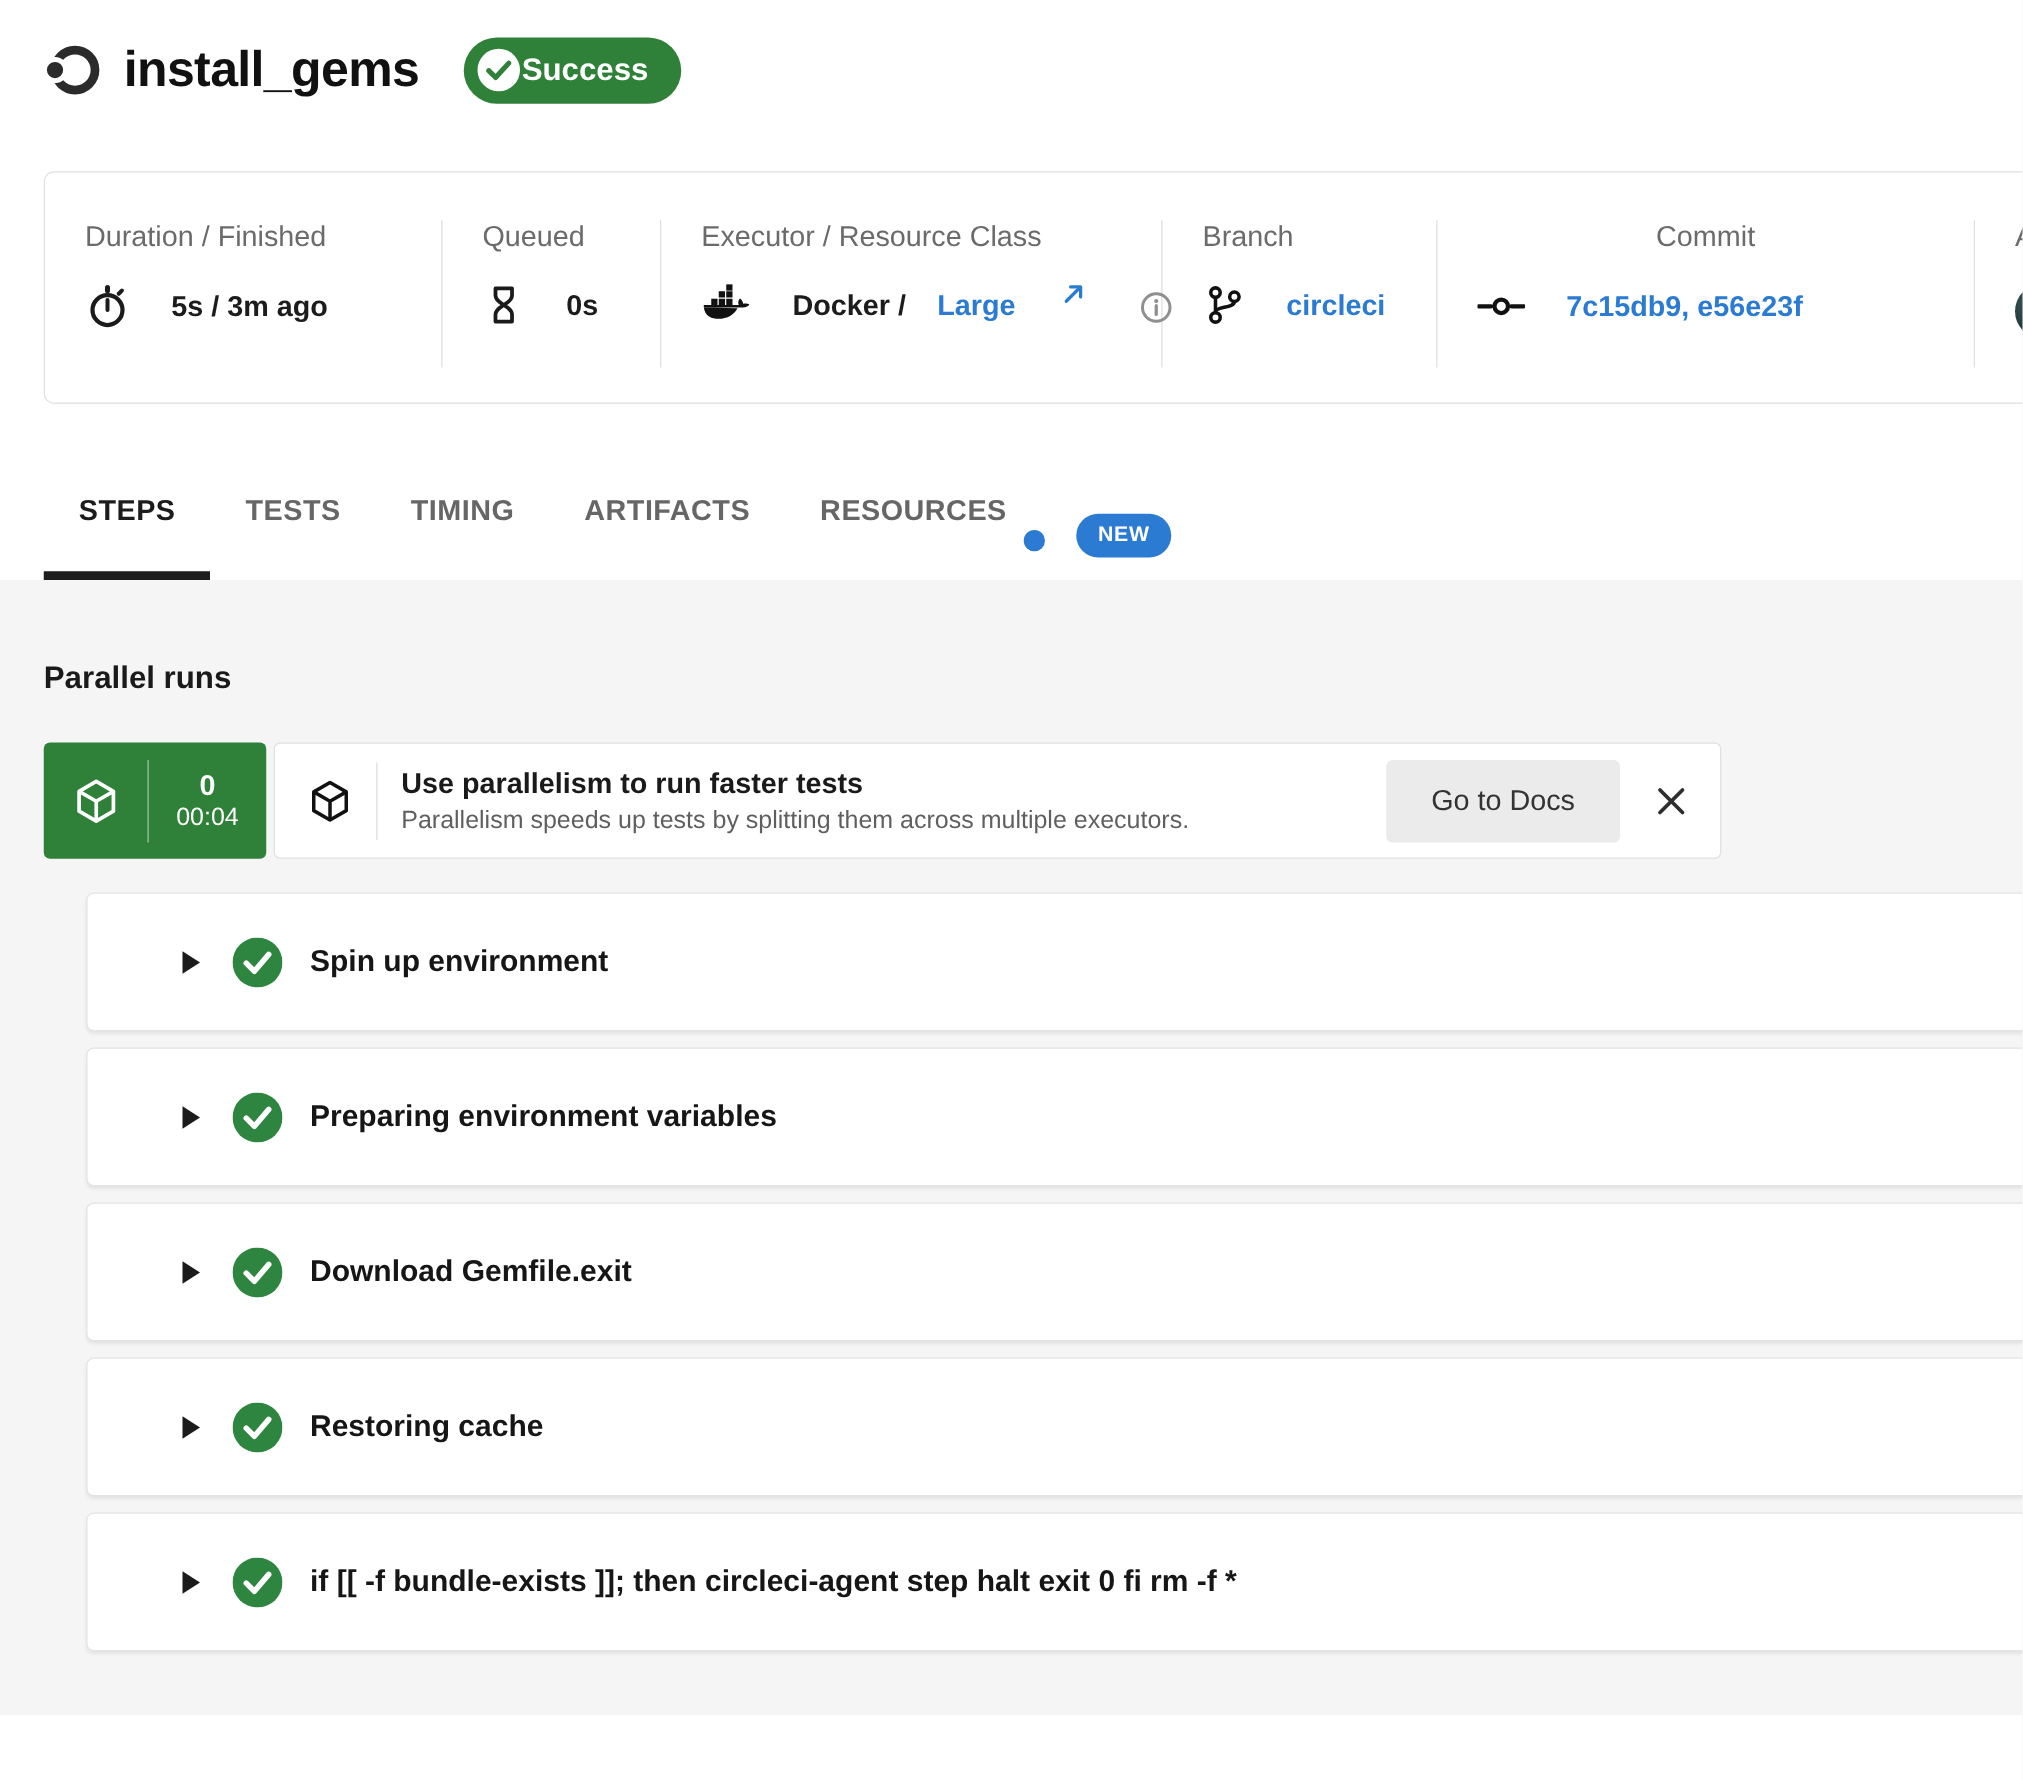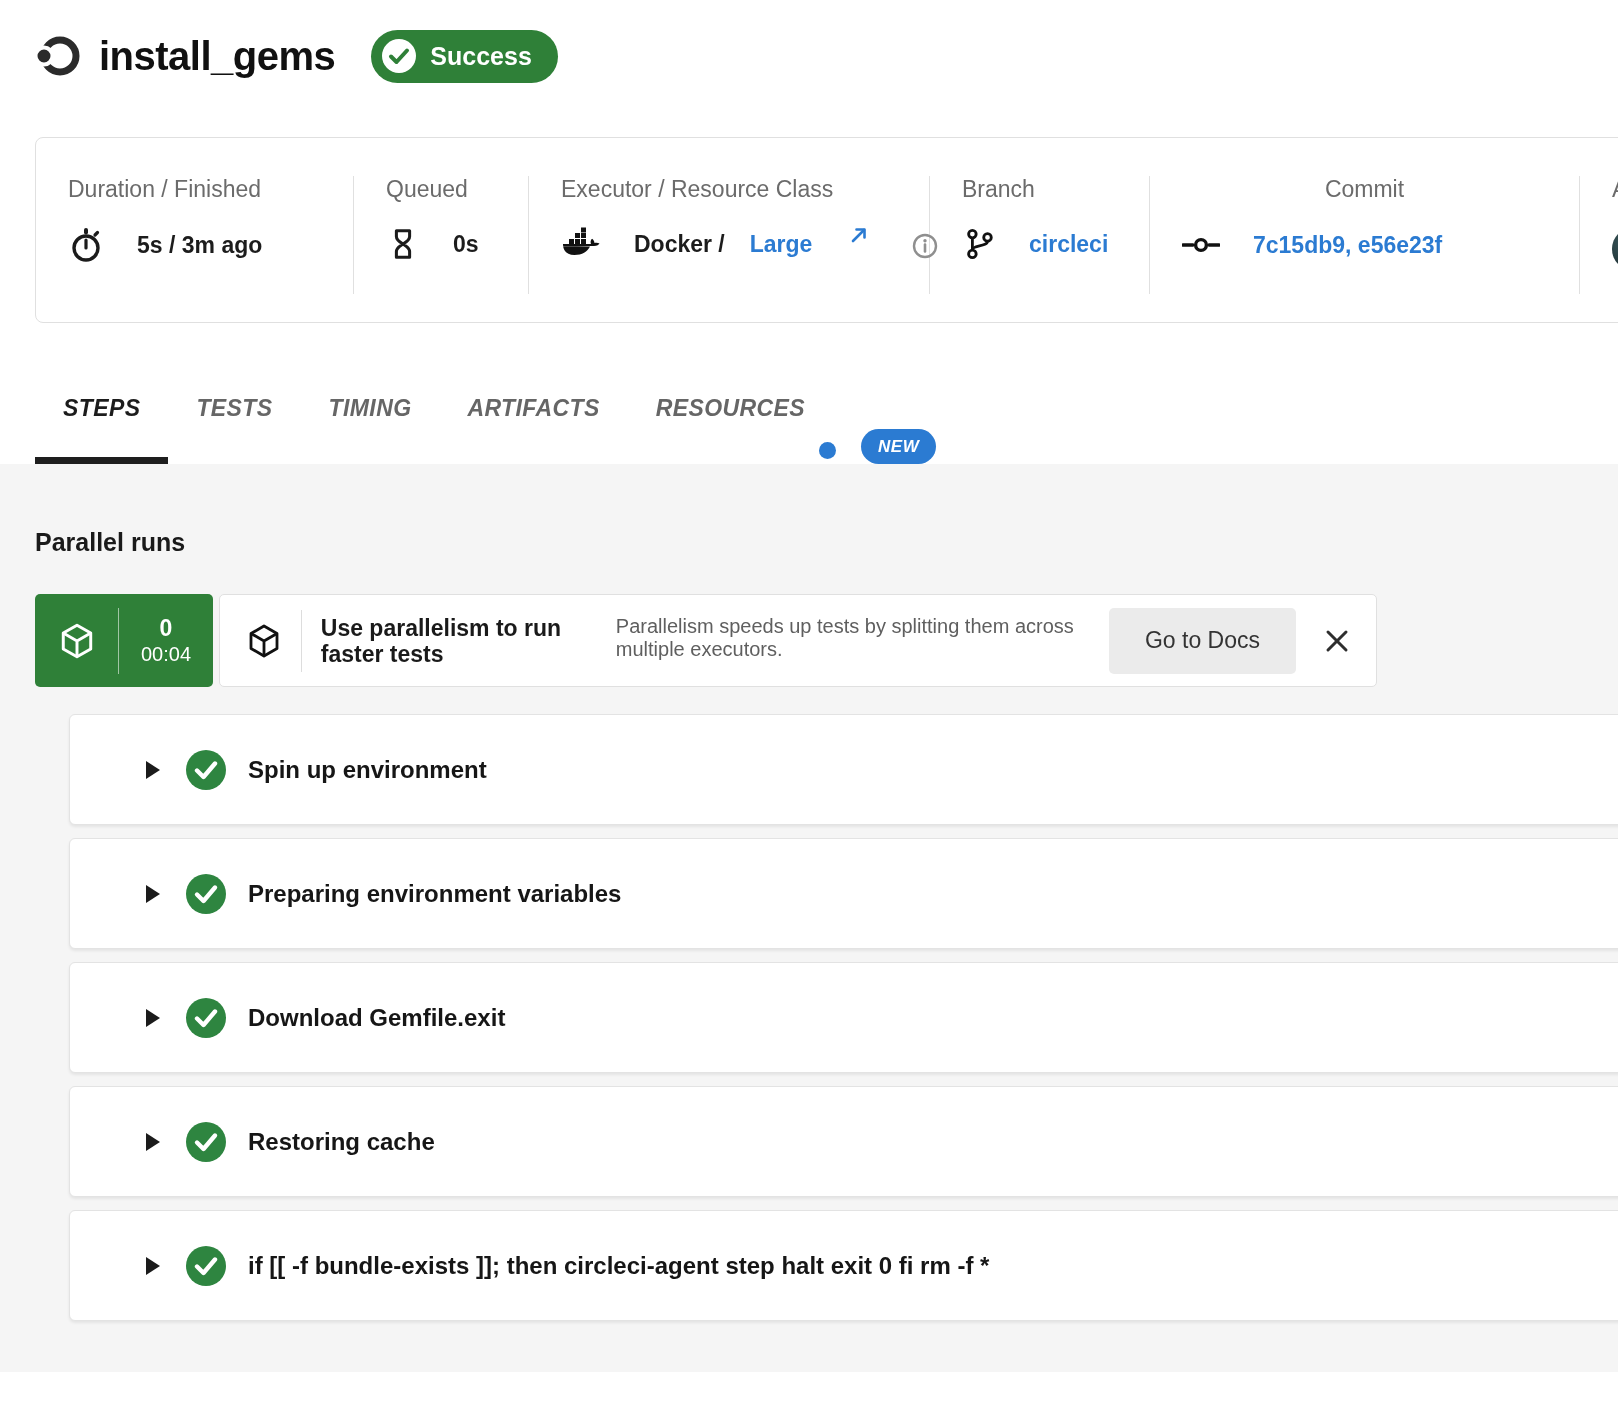--- a/index.html
+++ b/index.html
@@ -9,21 +9,21 @@
     background:#ffffff; color:#1c1c1c;
     overflow:hidden; position:relative;
   }
   
   .header { display:flex; align-items:center; padding:30px 0 0 35px; height:82px; }
   .logo { width:48px; height:48px; flex:0 0 auto; }
   .job-title { font-size:40px; font-weight:700; letter-spacing:-0.5px; margin-left:16px; color:#111; }
   .status-badge {
     margin-left:36px; background:var(--green); color:#fff;
     height:53px; border-radius:27px; display:inline-flex; align-items:center;
-    padding:0 26px 0 10px; gap:13px; font-size:25px; font-weight:700;
+    padding:0 26px 0 10px; font-size:25px; font-weight:700;
   }
   .status-badge .check-wrap { width:36px; height:36px; }
   
   .info-card {
     margin:55px 0 0 35px; width:1840px; height:186px;
     border:1px solid #e0e0e0; border-radius:8px;
     display:flex; align-items:stretch; padding:38px 0 28px;
   }
   .info-col { padding:0 32px; }
   .info-col + .info-col { border-left:1px solid #e0e0e0; }
@@ -35,21 +35,21 @@
   .col-actor { flex:1; }
   .info-label { color:#6b6b6b; font-size:23px; margin-bottom:24px; white-space:nowrap; }
   .info-value { display:flex; align-items:center; gap:33px; font-size:23px; font-weight:700; white-space:nowrap; }
   .info-value .ico { flex:0 0 auto; }
   a.link { color:var(--blue); text-decoration:none; font-weight:700; }
   .ext-arrow { position:relative; top:-9px; margin-left:4px; }
   .info-icon { margin-left:10px; position:relative; top:2px; }
   .avatar { width:44px; height:44px; border-radius:50%;
     background:radial-gradient(circle at 35% 35%, #3c5a5e, #1e3134 70%); }
   
-  .tabs { display:flex; margin:72px 0 0 35px; align-items:flex-end;font-style:italic; }
+  .tabs { display:flex; margin:72px 0 0 35px; align-items:center; }
   .tab {
     font-size:23px; font-weight:700; letter-spacing:0.4px; color:#666;
     padding:0 28px 42px; position:relative; cursor:pointer; line-height:27px;
   }
   .tab.active { color:#1c1c1c; }
   .tab.active::after {
     content:""; position:absolute; left:0; right:0; bottom:0; height:7px; background:#1e1e1e;
   }
   .tab-extra { display:flex; align-items:center; gap:25px; padding-top:-2px; margin-left:2px; }
   .blue-dot { width:17px; height:17px; border-radius:50%; background:var(--blue); margin-top:5px; }
@@ -70,21 +70,21 @@
   .run-btn .cube-zone { width:83px; display:flex; justify-content:center; }
   .run-btn .divider { width:1px; height:66px; background:rgba(255,255,255,0.55); }
   .run-btn .run-meta { flex:1; display:flex; flex-direction:column; align-items:center; gap:3px; }
   .run-index { font-size:23px; font-weight:700; line-height:24px; }
   .run-time { font-size:20px; line-height:22px; }
   .banner {
     width:1158px; height:93px; background:#fff; border:1px solid #e0e0e0; border-radius:5px;
     display:flex; align-items:center; padding:0 20px 0 26px;
   }
   .banner .v-div { width:1px; height:62px; background:#ddd; margin:0 19px; }
-  .banner-text { display:flex; flex-direction:row; gap:6px; }
+  .banner-text { display:flex; flex-direction:column; gap:6px; }
   .banner-title { font-size:23px; font-weight:700; color:#1a1a1a; line-height:26px; }
   .banner-sub { font-size:20px; color:#5f5f5f; line-height:23px; }
   .docs-btn {
     margin-left:auto; height:66px; padding:0 36px; background:#ebebeb; border:none; border-radius:5px;
     font-family:"Liberation Sans", sans-serif; font-size:23px; color:#333; cursor:pointer; white-space:nowrap;
   }
   .close-btn { background:none; border:none; cursor:pointer; margin-left:22px; padding:4px; display:flex; }
   
   .steps { margin-top:27px;padding-left:34px; }
   .step-card {

